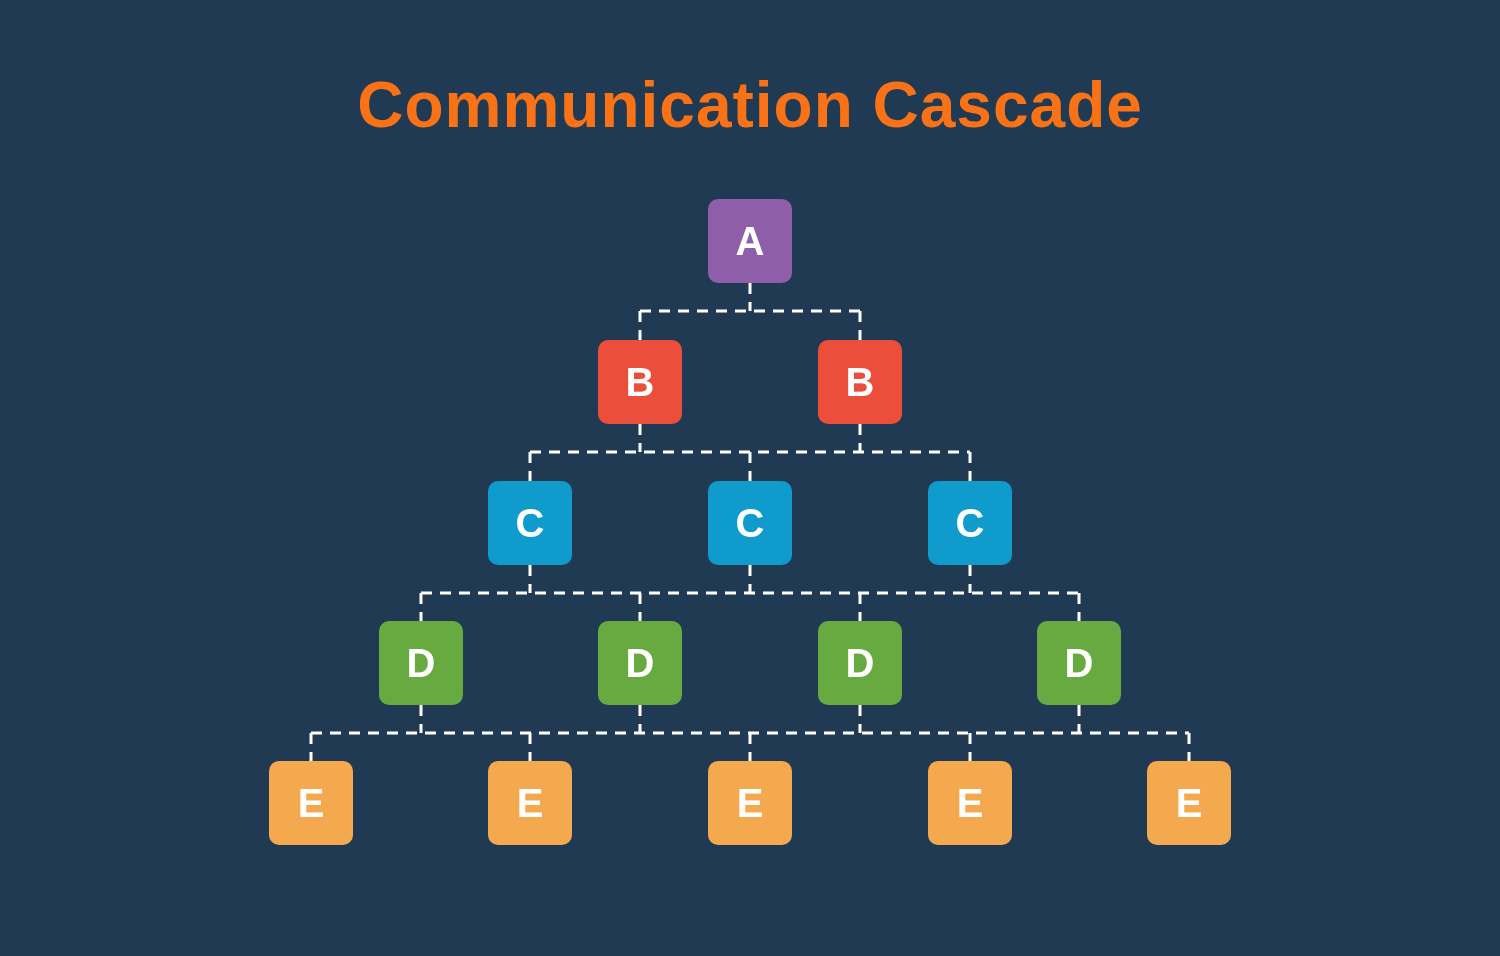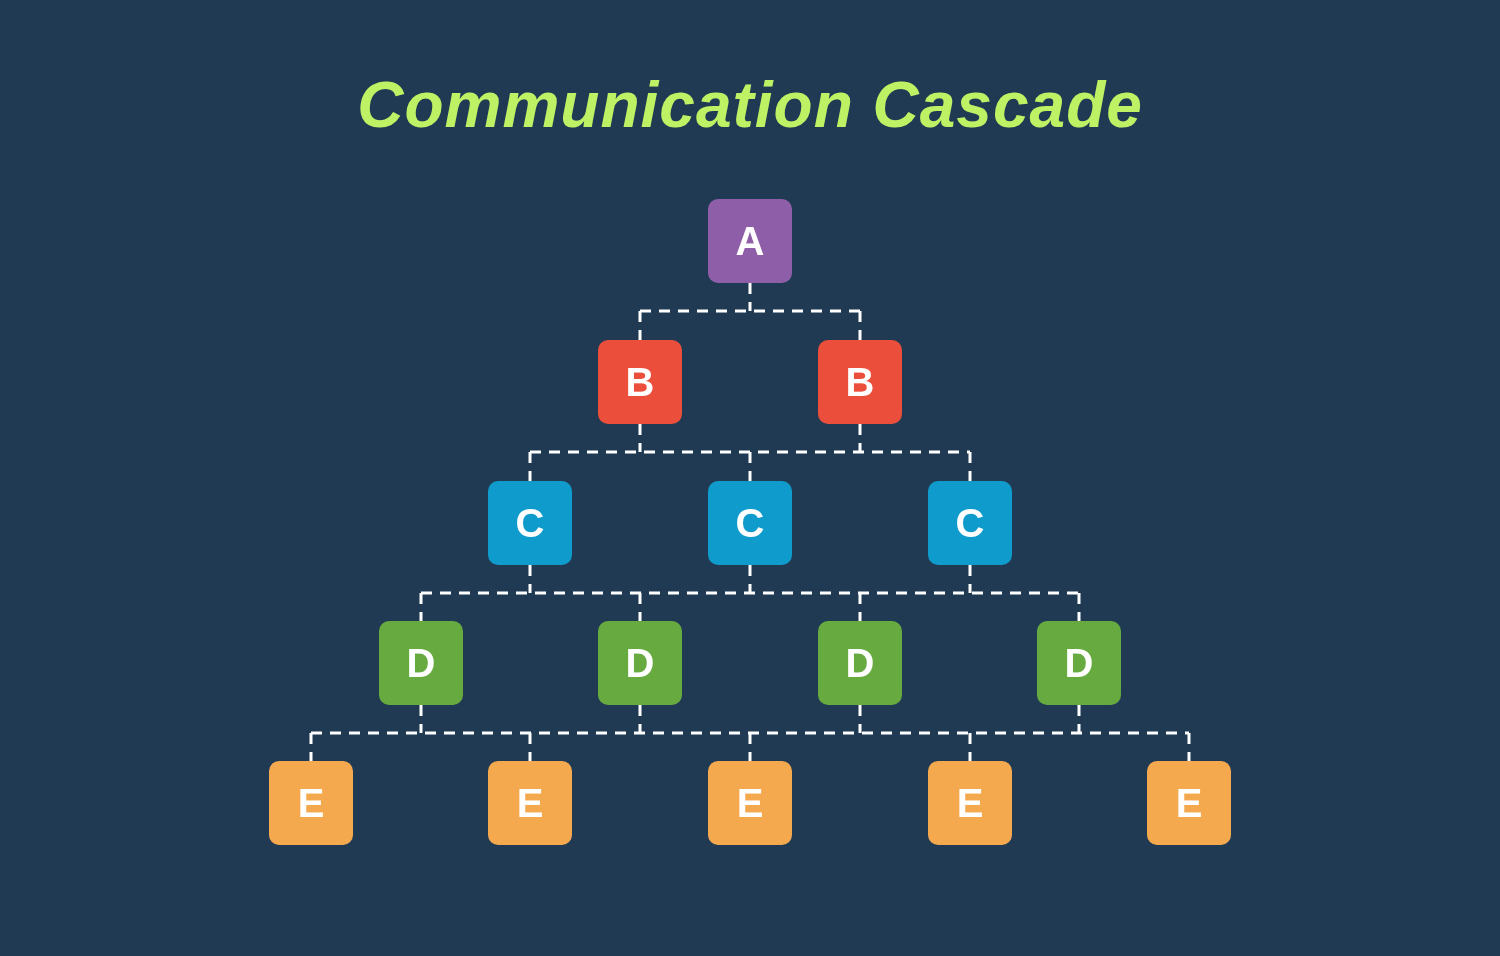--- a/index.html
+++ b/index.html
@@ -38,21 +38,21 @@
   }
   .node-label {
     color: #ffffff;
     font-size: 40px;
     font-weight: 700;
   }
 </style>
 </head>
 <body style="background-color: rgb(32, 58, 84);">
 
-<h1 class="title" style="color: #bef264; font-style: italic;">Communication Cascade</h1>
+<h1 class="title" style="color: #f97316;">Communication Cascade</h1>
 
 <div class="diagram">
 
   <svg class="connectors" width="1500" height="956" viewBox="0 0 1500 956">
     <g fill="none" stroke-width="3" stroke-dasharray="11 8" stroke="#ffffff">
       <path d="M750 283 L750 311 M640 311 L860 311 M640 311 L640 340 M860 311 L860 340"></path>
       <path d="M640 424 L640 452 M860 424 L860 452 M530 452 L970 452 M530 452 L530 481 M750 452 L750 481 M970 452 L970 481"></path>
       <path d="M530 565 L530 593 M750 565 L750 593 M970 565 L970 593 M421 593 L1079 593 M421 593 L421 621 M640 593 L640 621 M860 593 L860 621 M1079 593 L1079 621"></path>
       <path d="M421 705 L421 733 M640 705 L640 733 M860 705 L860 733 M1079 705 L1079 733 M311 733 L1189 733 M311 733 L311 761 M530 733 L530 761 M750 733 L750 761 M970 733 L970 761 M1189 733 L1189 761"></path>
     </g>

